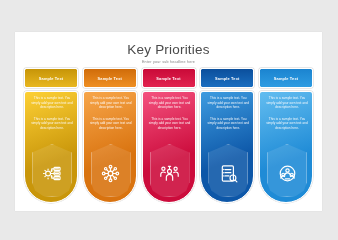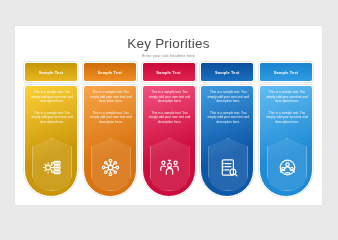--- a/index.html
+++ b/index.html
@@ -11,21 +11,21 @@
     width: 338px;
     height: 225px;
     background: #e9e9e9;
     font-family: "Liberation Sans", sans-serif;
     overflow: hidden;
   }
 
   #slide {
     position: absolute;
     left: 15px;
-    top: 26px;
+    top: 32px;
     width: 307px;
     height: 179px;
     background: #ffffff;
     box-shadow: 0 0 1px rgba(0,0,0,0.10);
   }
 
   
   #heading {
     position: absolute;
     left: 0;

